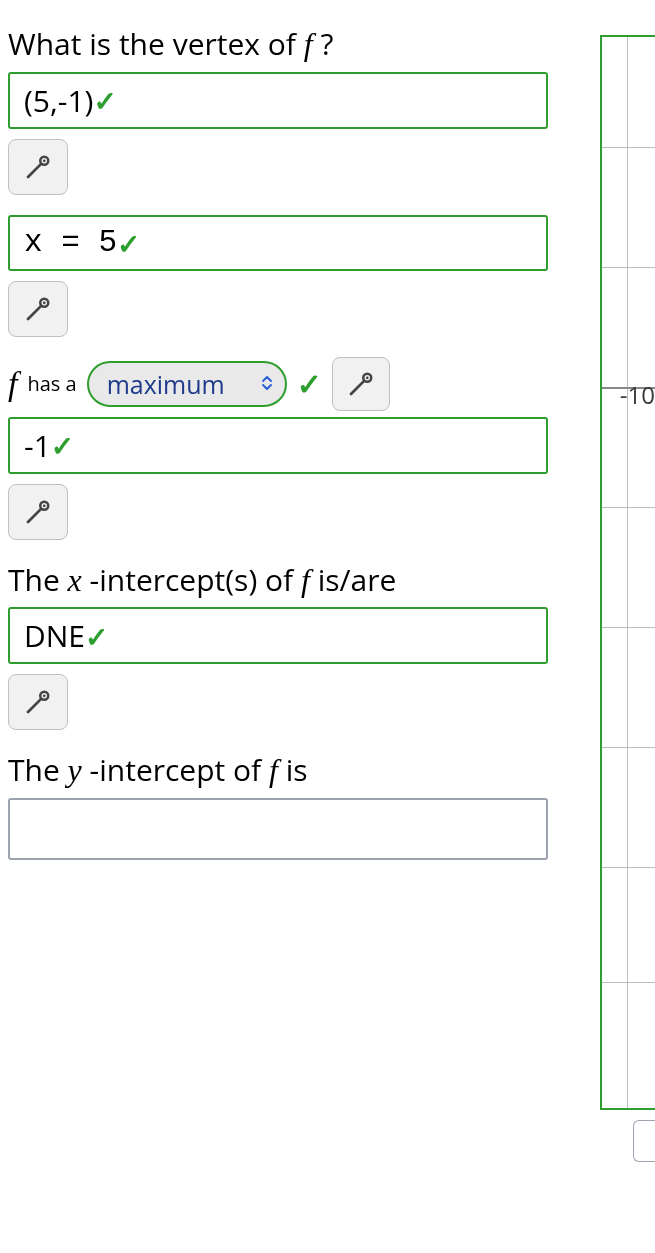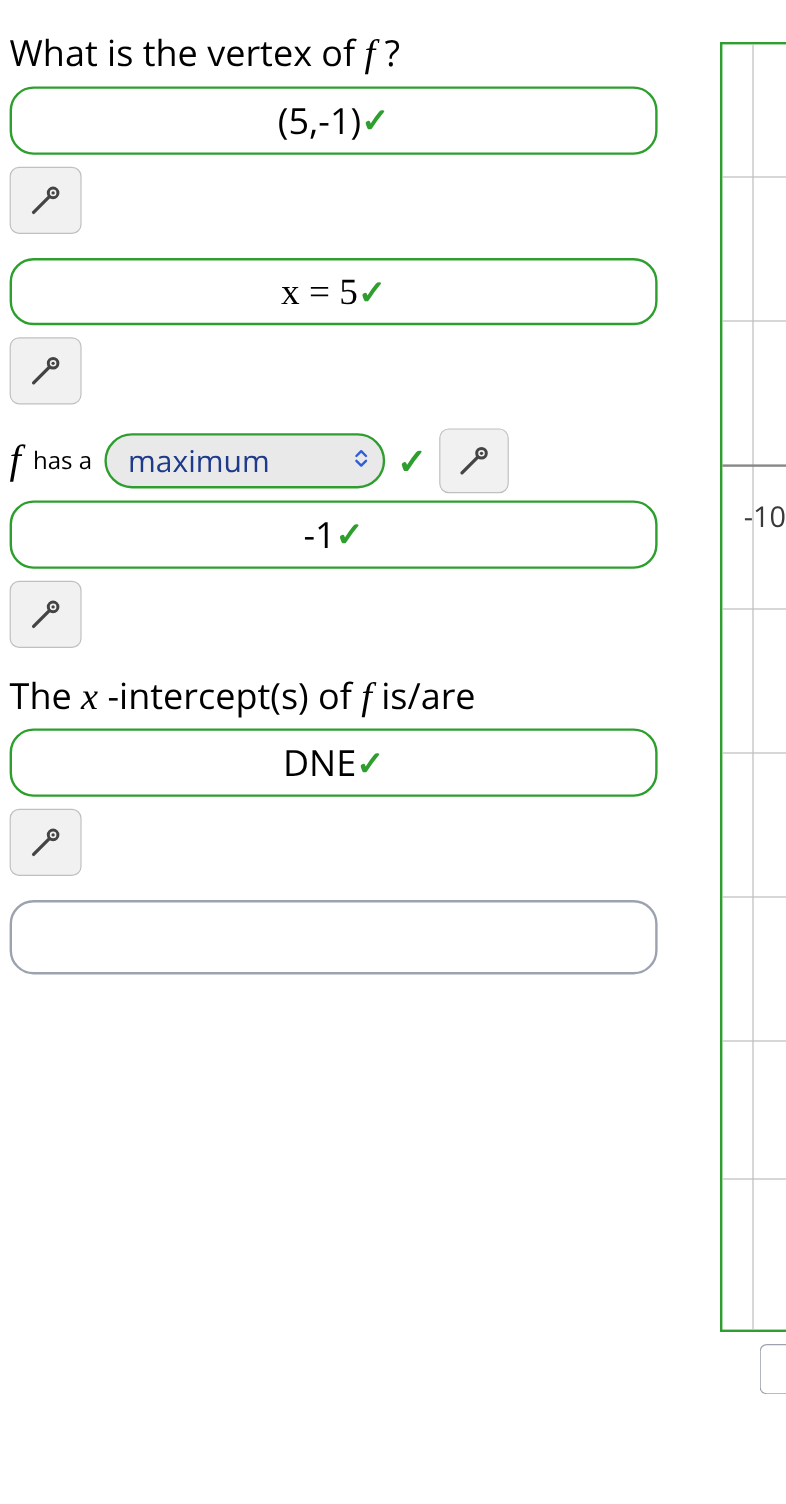--- a/index.html
+++ b/index.html
@@ -28,37 +28,37 @@
     font-size: 32px;
   }
   .math-var {
     font-family: "Cambria Math", "STIX", "Georgia", serif;
     font-style: italic;
     font-size: 32px;
   }
   .answer-box {
     width: 540px;
     border: 2px solid #2e9e2e;
-    border-radius: 20px;
+    border-radius: 3px;
     padding: 6px 14px;
     font-size: 30px;
     color: #000;
     display: flex;
     align-items: center;
-    justify-content: center;
+    justify-content: flex-start;
     min-height: 56px;
     margin-bottom: 10px;
     background: #fff;
   }
   .answer-box.plain {
     border: 2px solid #9ca3af;
     min-height: 62px;
   }
   .answer-math {
-    font-family: Liberation Serif, serif;
+    font-family: Liberation Mono, monospace;
     font-size: 31px;
   }
   .check {
     color: #2e9e2e;
     font-size: 28px;
     font-weight: 700;
     line-height: 1;
   }
   .pref-btn {
     width: 60px;
@@ -85,21 +85,21 @@
     flex-wrap: wrap;
     margin-bottom: 6px;
   }
   .dropdown {
     border: 2px solid #2e9e2e;
     border-radius: 26px;
     background: #e9e9e9;
     padding: 4px 12px 4px 18px;
     display: flex;
     align-items: center;
-    gap: 70px;
+    gap: 36px;
     color: #1e3a8a;
     font-size: 25px;
     height: 46px;
     cursor: pointer;
   }
   .dropdown-arrows {
     color: #2f5fd8;
     font-size: 14px;
     line-height: 1;
   }
@@ -218,31 +218,34 @@
     <span class="check">✓</span>
   </div>
   <button class="pref-btn">
     <svg class="pref-icon" viewBox="0 0 24 24">
       <circle cx="17" cy="7" r="3.2" fill="none" stroke="#444" stroke-width="2"></circle>
       <circle cx="17" cy="7" r="1.1" fill="#444"></circle>
       <line x1="14.5" y1="9.5" x2="4" y2="20" stroke="#444" stroke-width="2.2" stroke-linecap="round"></line>
     </svg>
   </button>
 
+  <div class="prompt">
+    <span>The </span><span class="math-var">y</span><span> -intercept of </span><span class="math-f">f</span><span>  is</span>
+  </div>
   <div class="answer-box plain">
     <span></span>
   </div>
 
 </div>
 
 <div class="graph-edge">
   <div class="grid-v" style="left:25px;"></div>
   <div class="grid-line" style="top:110px;"></div>
   <div class="grid-line" style="top:230px;"></div>
   <div class="grid-line" style="top:350px;border-top-width:2px;border-top-color:#888;"></div>
   <div class="grid-line" style="top:470px;"></div>
   <div class="grid-line" style="top:590px;"></div>
   <div class="grid-line" style="top:710px;"></div>
   <div class="grid-line" style="top:830px;"></div>
   <div class="grid-line" style="top:945px;"></div>
 </div>
-<div class="tick-label" style="top:378px; right:0;margin-top:36px;">-10</div>
+<div class="tick-label" style="top:378px; right:0;">-10</div>
 <div class="small-btn-corner"></div>
 
 </body></html>

